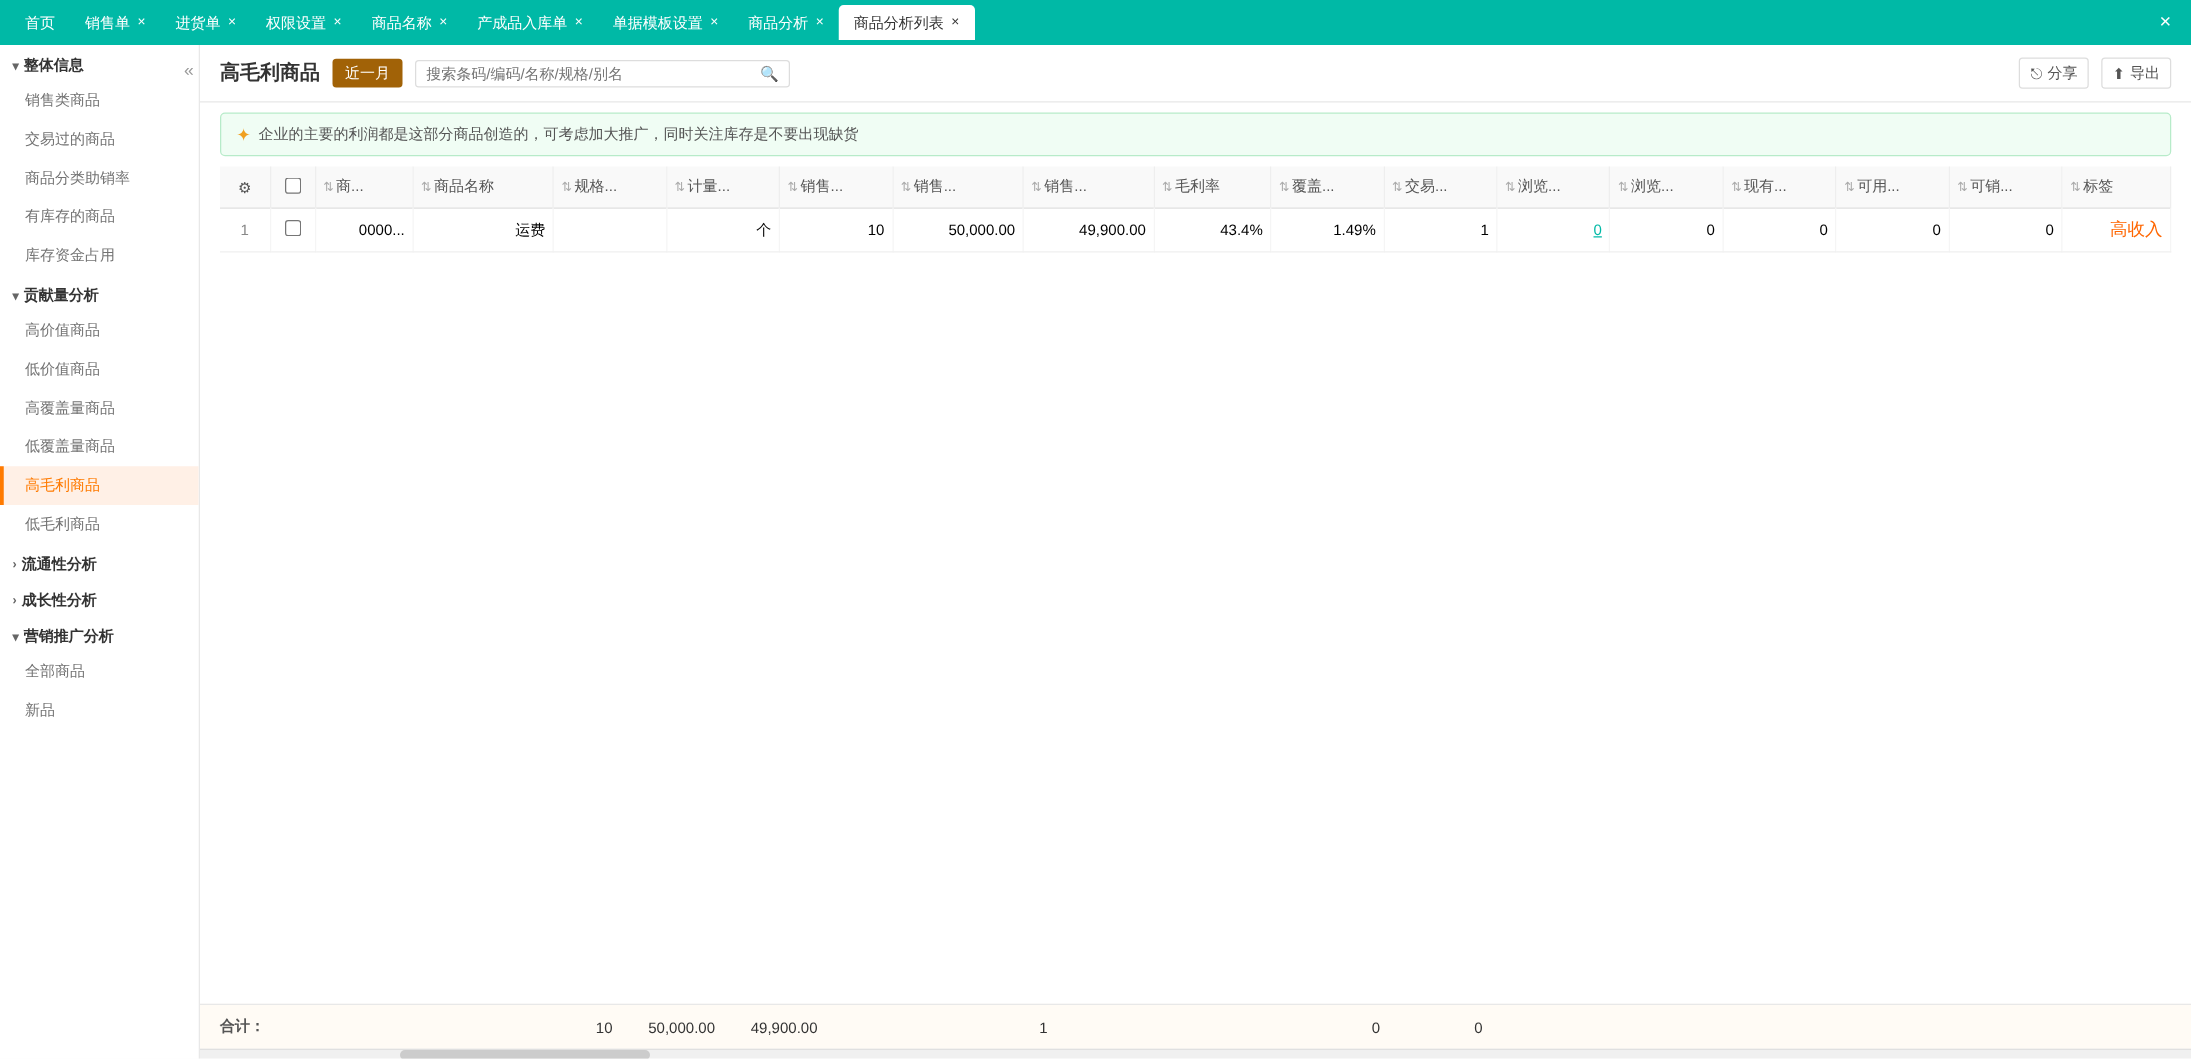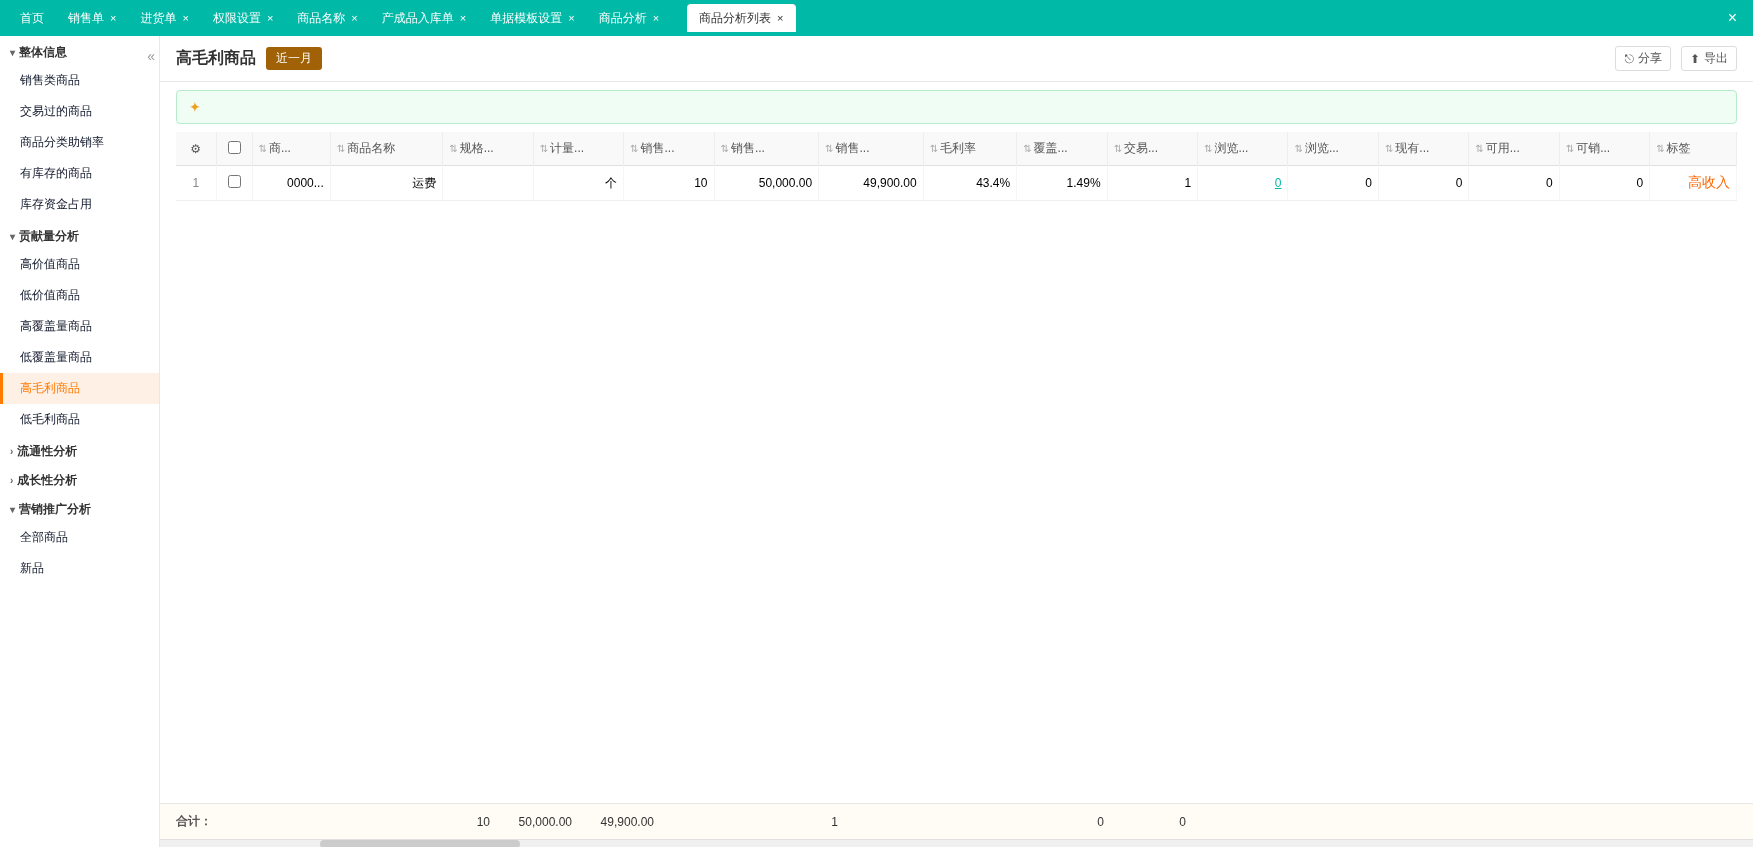--- a/index.html
+++ b/index.html
@@ -22,21 +22,20 @@
       height: 28px;
       cursor: pointer;
       white-space: nowrap;
       font-size: 13px;
       color: #fff;
     }
     .topnav-item.active {
       background: #fff;
       color: #333;
       border-radius: 4px 4px 0 0;
-      margin-left: 16px;
     }
     .topnav-item .close-x {
       margin-left: 6px;
       font-size: 11px;
       color: inherit;
       cursor: pointer;
     }
     .topnav-spacer { flex: 1; }
     .topnav-close { font-size: 16px; cursor: pointer; padding: 0 8px; }
 
@@ -70,21 +69,21 @@
       align-items: center;
       padding: 8px 10px 4px 10px;
       color: #333;
       font-weight: bold;
       cursor: pointer;
       gap: 4px;
     }
     .sidebar-group-title .arrow { font-size: 10px; color: #666; }
     .sidebar-item {
       padding: 7px 10px 7px 20px;
-      color: #0f172a;
+      color: #737373;
       cursor: pointer;
       white-space: nowrap;
       overflow: hidden;
       text-overflow: ellipsis;
     }
     .sidebar-item.active {
       background: #fff0e6;
       color: #ff7a00;
       border-left: 3px solid #ff7a00;
       padding-left: 17px;
@@ -326,33 +325,38 @@
     </div>
     <div class="sidebar-item">全部商品</div>
     <div class="sidebar-item">新品</div>
   </div>
 
   <div class="content-area">
 
     <div class="content-header">
       <span class="content-title">高毛利商品</span>
       <button class="filter-btn">近一月</button>
+      <div class="search-box">
+        <input type="text" placeholder="搜索条码/编码/名称/规格/别名" style="">
+        <span style="color:#aaa;">🔍</span>
+      </div>
       <div class="header-spacer"></div>
       <div class="action-btn">
         <span>⎋</span>
         <span>分享</span>
       </div>
       <div class="action-btn">
         <span>⬆</span>
         <span>导出</span>
       </div>
     </div>
 
     <div class="info-banner">
       <span class="info-icon">✦</span>
+      <span>企业的主要的利润都是这部分商品创造的，可考虑加大推广，同时关注库存是不要出现缺货</span>
     </div>
 
     <div class="table-container">
       <table>
         <thead>
           <tr>
             <th>⚙</th>
             <th><input type="checkbox" style=""></th>
             <th><span class="sort-icon">⇅</span><span>商...</span></th>
             <th><span class="sort-icon">⇅</span><span>商品名称</span></th>

